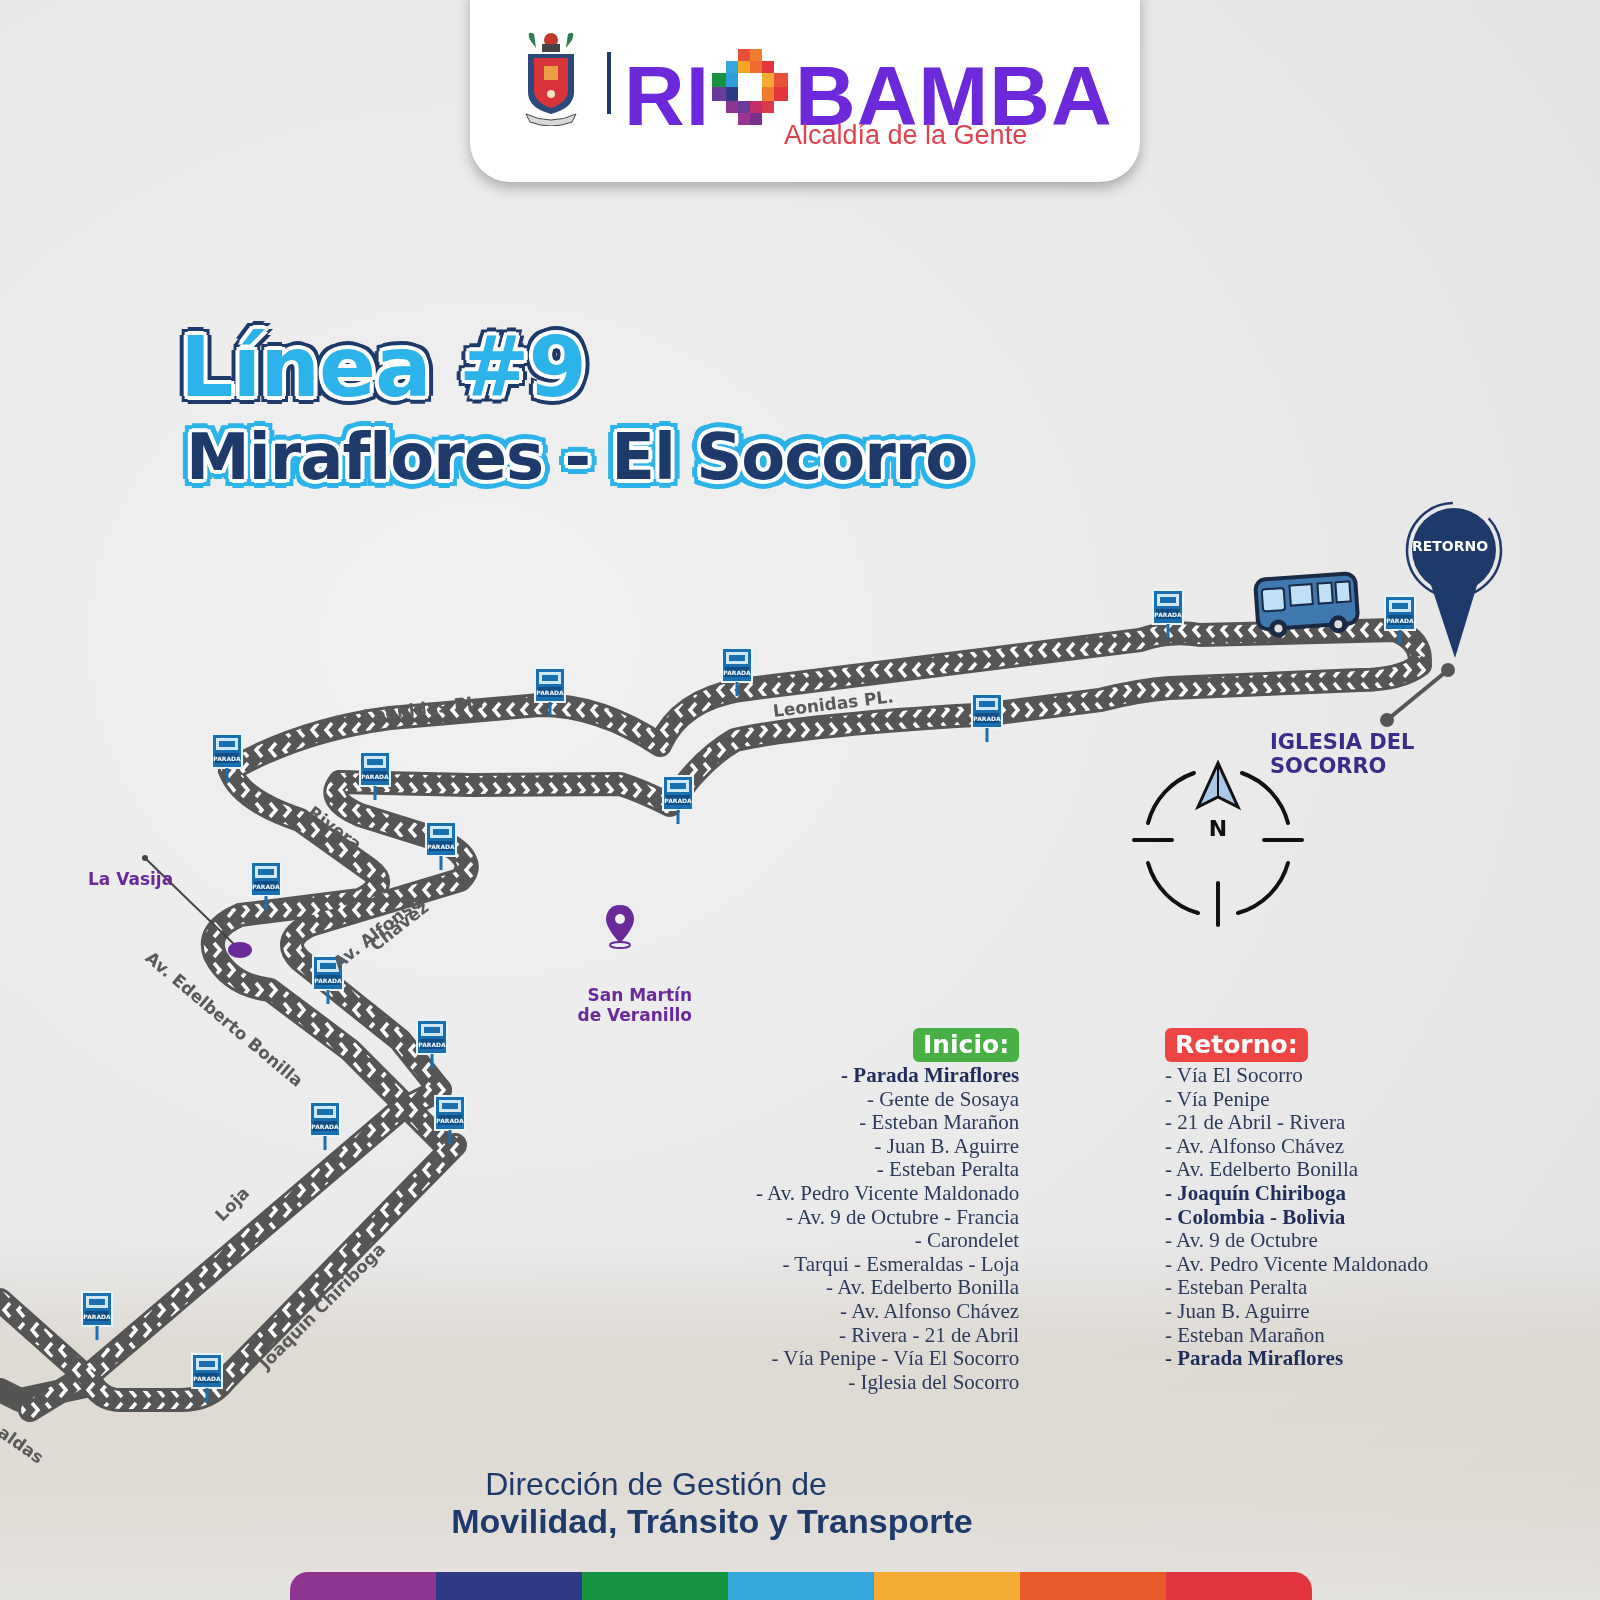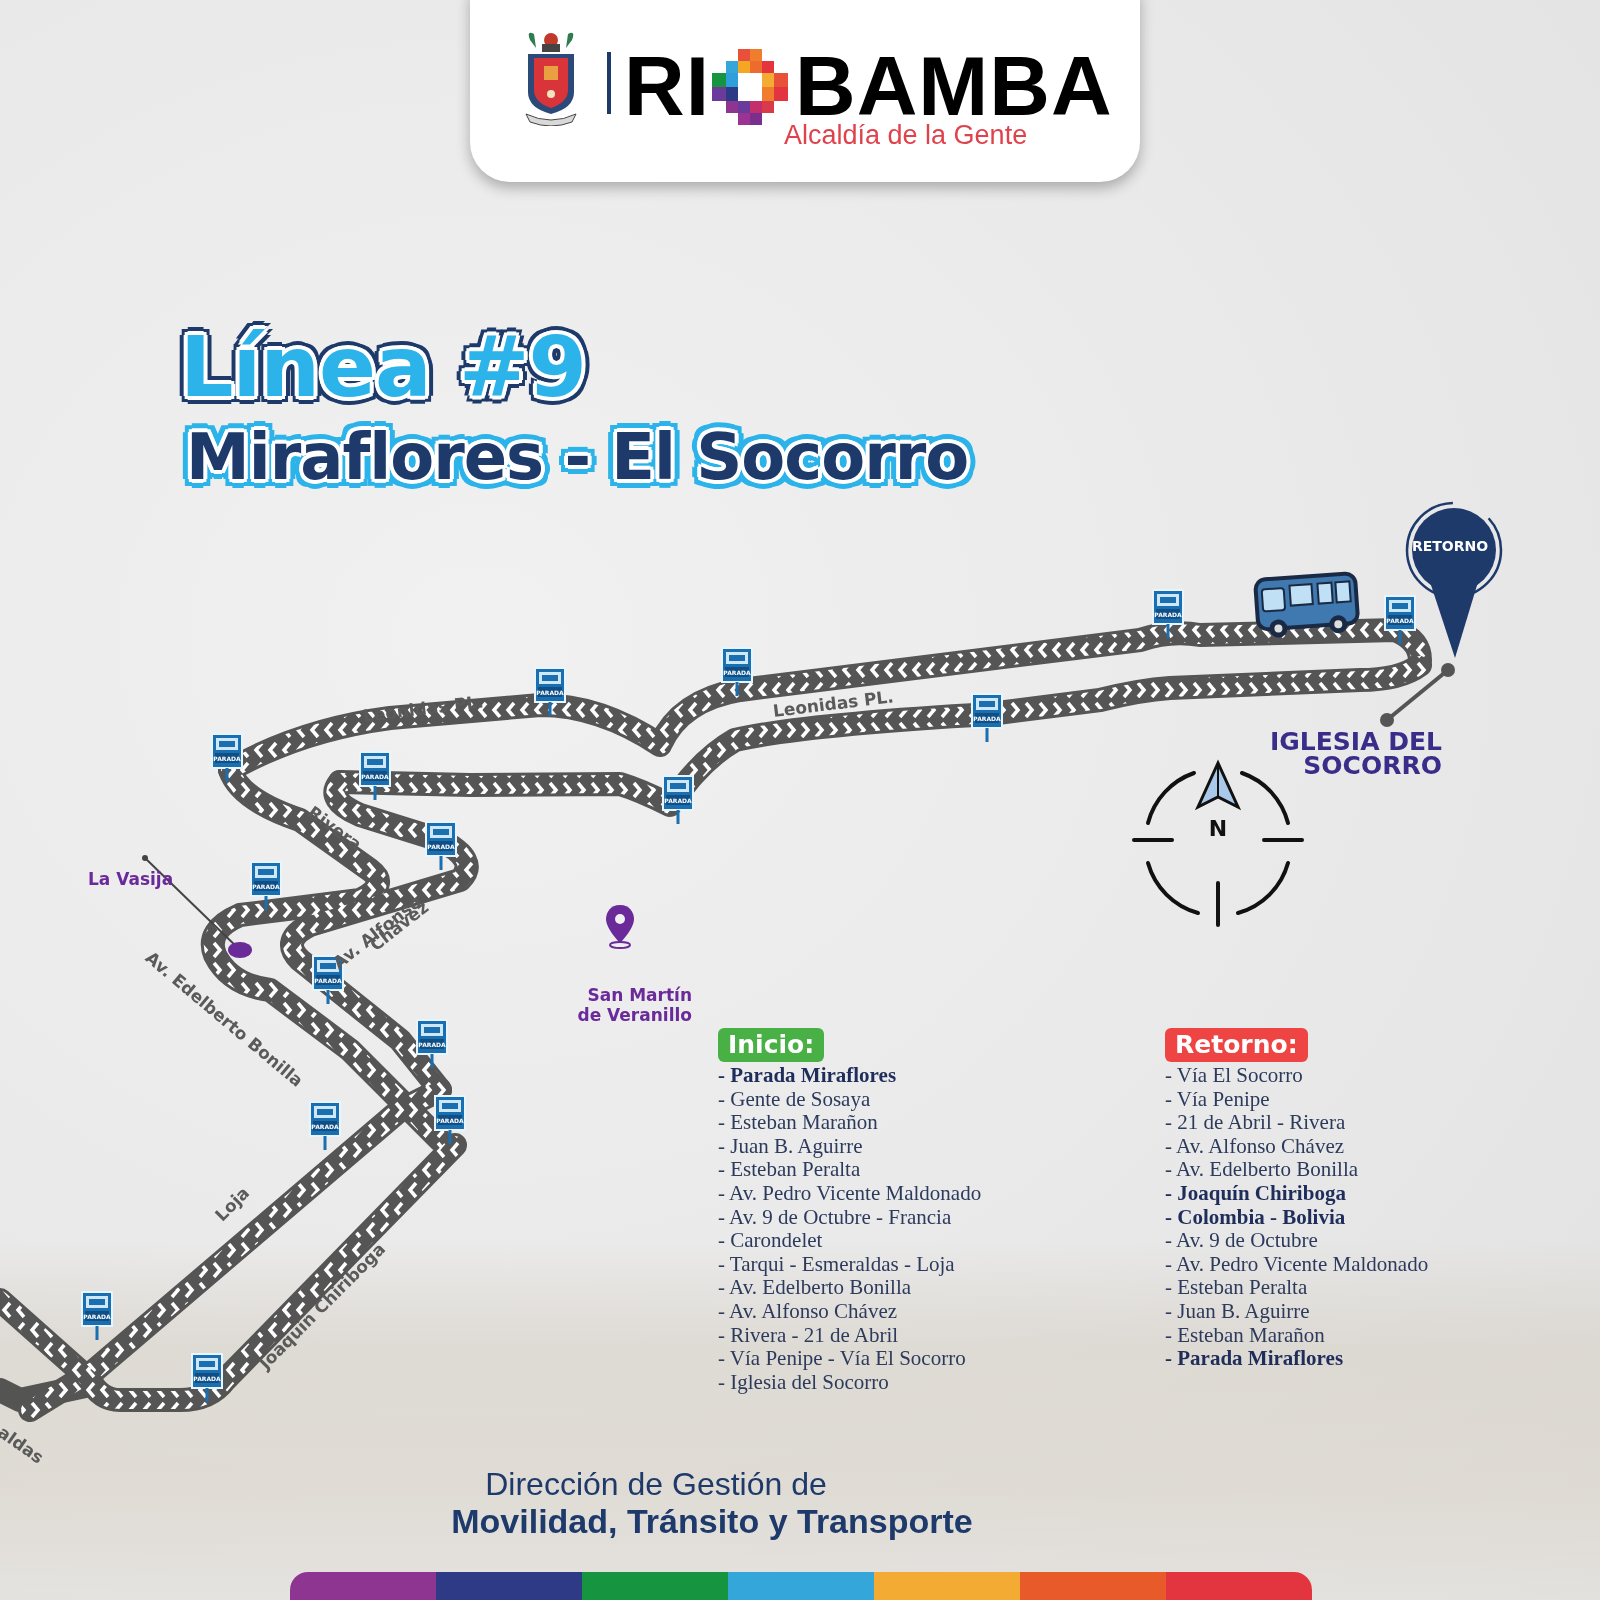--- a/index.html
+++ b/index.html
@@ -25,22 +25,22 @@
     border-radius: 0 0 40px 40px;
     box-shadow: 0 6px 14px rgba(0,0,0,0.28);
   }
   .crest {
     position: absolute; left: 522px; top: 30px; width: 58px; height: 96px;
   }
   .logo-divider {
     position: absolute; left: 607px; top: 52px; width: 4px; height: 62px; background: #1e3a6b;
   }
   .logo-text {
-    position: absolute; top: 44px; font-family: "Liberation Sans", sans-serif; font-weight: 700;
-    font-size: 84px; color: #000000; letter-spacing: 1px; line-height: 84px;
+    position: absolute; top: 54px; font-family: "Liberation Sans", sans-serif; font-weight: 700;
+    font-size: 84px; color: #6d28d9; letter-spacing: 1px; line-height: 84px;
   }
   .logo-ri { left: 624px; }
   .logo-bamba { left: 795px; }
   .chakana { position: absolute; left: 712px; top: 49px; width: 76px; height: 76px; }
   .tagline {
     position: absolute; left: 784px; top: 120px; font-size: 27px; color: #e0424c;
     font-family: "Liberation Sans", sans-serif;
   }
   
   .title-line1 {
@@ -68,29 +68,29 @@
   .map-label {
     position: absolute; font-family: "DejaVu Sans", sans-serif; font-weight: 700;
     color: #5a5a5a; font-size: 17px; white-space: nowrap; transform-origin: left center;
   }
   .place-label {
     position: absolute; font-family: "DejaVu Sans", sans-serif; font-weight: 700;
     color: #6b2a9a; font-size: 17px; white-space: nowrap; text-align: right; line-height: 20px; margin-top: 35px;
   }
   .iglesia {
     position: absolute; left: 1270px; top: 730px; font-family: "DejaVu Sans", sans-serif;
-    font-weight: 900; color: #3a2d8a; font-size: 25px; line-height: 24px; text-align: right;
+    font-weight: 900; color: #3a2d8a; font-size: 21px; line-height: 24px; text-align: left;
   }
   .retorno-pin-label {
     position: absolute; left: 1410px; top: 538px; width: 80px; text-align: center;
     font-family: "DejaVu Sans", sans-serif; font-weight: 700; font-size: 14px; color: #fff;
   }
   
   .list-col { position: absolute; top: 1028px; }
-  .list-col.inicio { left: 718px; }
+  .list-col.inicio { left: 756px; text-align: right; }
   .list-col.retorno { left: 1165px; }
   .list-badge {
     display: inline-block; font-family: "DejaVu Sans", sans-serif; font-weight: 700;
     color: #fff; font-size: 25px; line-height: 34px; padding: 0 10px; border-radius: 6px; margin-bottom: 2px;
   }
   .list-badge.green { background: #48b045; }
   .list-badge.navy { background: #ef4444; }
   .list-items { list-style: none; }
   .list-items li {
     font-family: Liberation Serif, serif; font-size: 21px; line-height: 23.6px; color: #2c3a5c;

